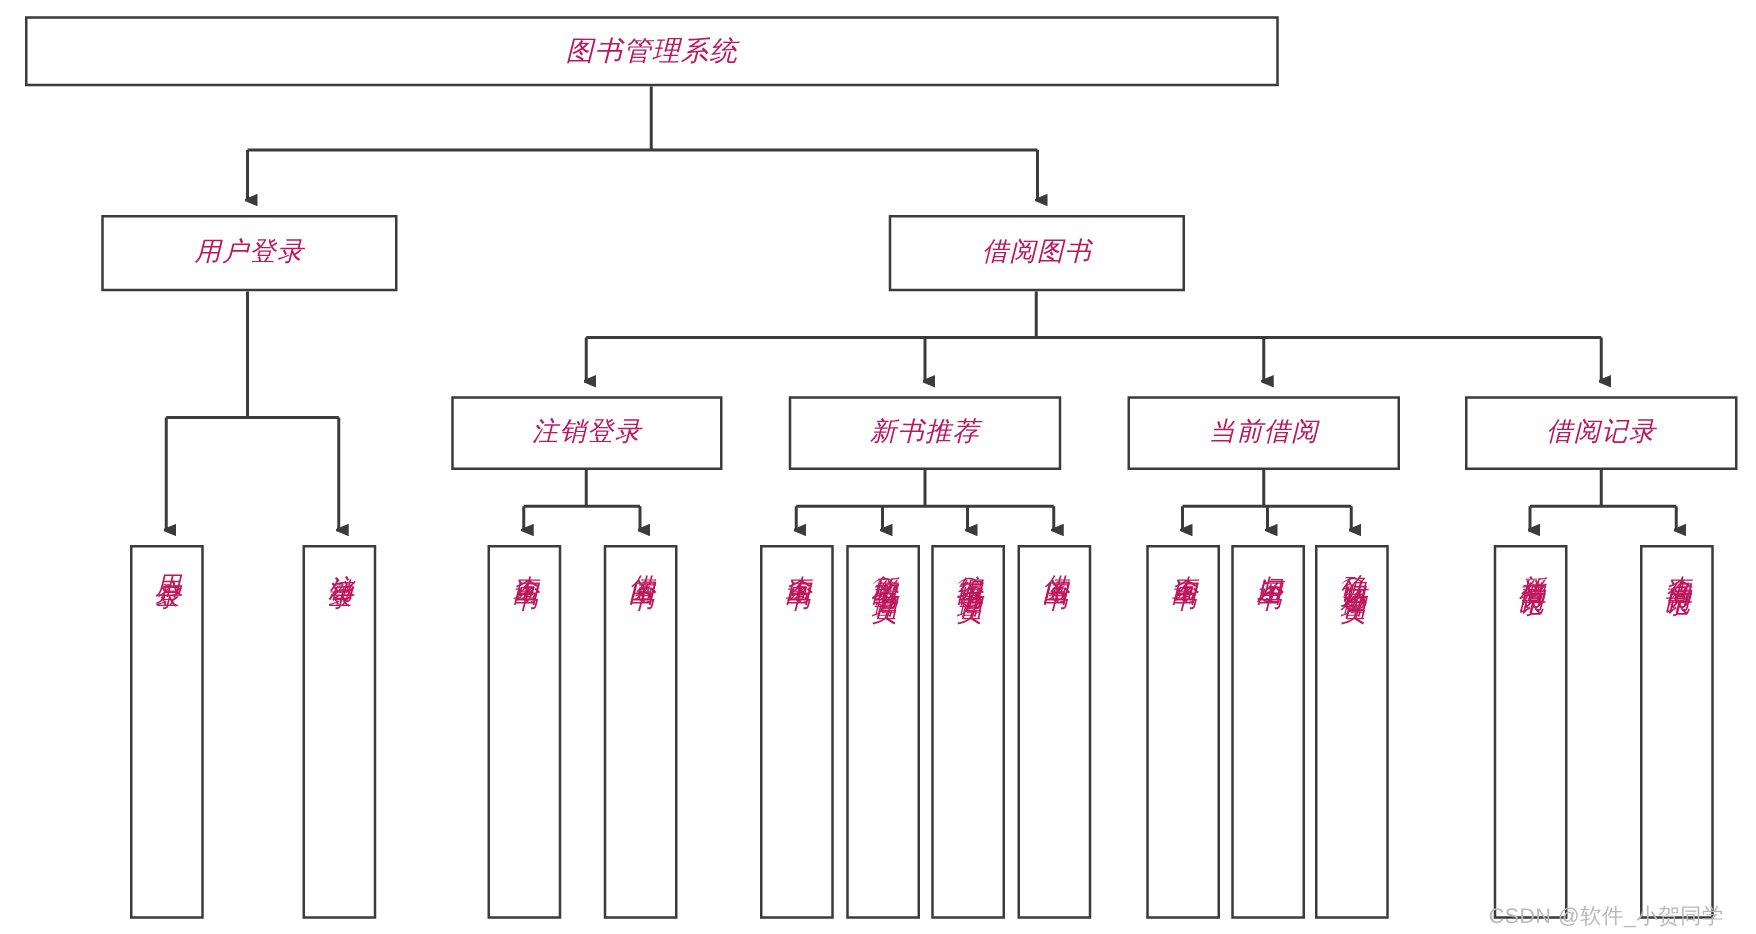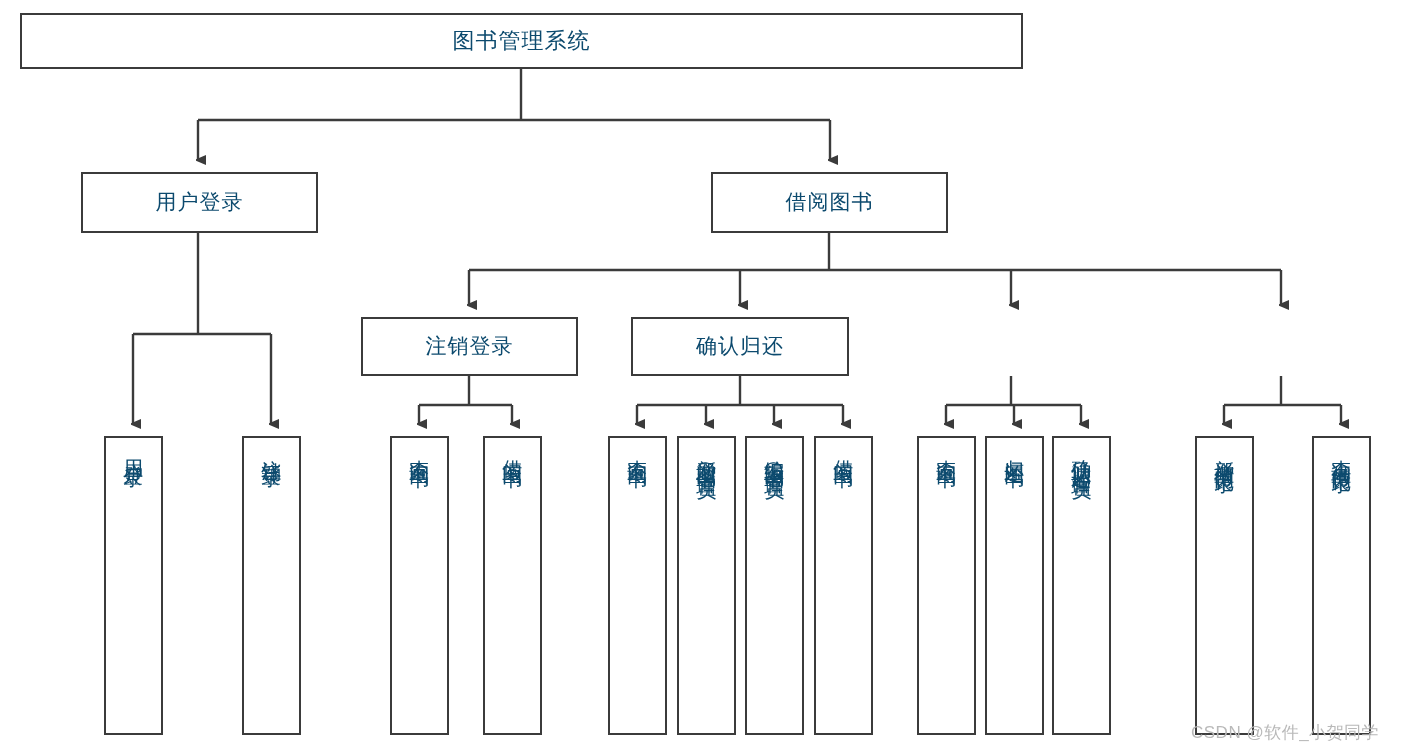--- a/index.html
+++ b/index.html
@@ -27,21 +27,22 @@
     align-items:center;
     justify-content:center;
     color:#222222;
     z-index:2;
   }
   .node .label{
     font-size:21px;
     line-height:1.25;
     letter-spacing:1px;
     white-space:nowrap;
-    color:#0c4a6e;
+    color:#be185d;
+    font-style:italic;
   }
   .node.root .label{font-size:22px;}
   .node.leaf{
     align-items:flex-start;
     justify-content:center;
     padding-top:6px;
   }
   .node.leaf .label{
     writing-mode:vertical-rl;
     text-orientation:upright;
@@ -127,21 +128,27 @@
     <span class="label">用户登录</span>
   </div>
   <div class="node" style="left:711px;top:172px;width:237px;height:61px;">
     <span class="label">借阅图书</span>
   </div>
 
   <div class="node" style="left:361px;top:317px;width:217px;height:59px;">
     <span class="label">注销登录</span>
   </div>
   <div class="node" style="left:631px;top:317px;width:218px;height:59px;">
-    <span class="label">确认归还</span>
+    <span class="label">新书推荐</span>
+  </div>
+  <div class="node" style="left:902px;top:317px;width:218px;height:59px;">
+    <span class="label">当前借阅</span>
+  </div>
+  <div class="node" style="left:1172px;top:317px;width:218px;height:59px;">
+    <span class="label">借阅记录</span>
   </div>
 
   <div class="node leaf" style="left:104px;top:436px;width:59px;height:299px;">
     <span class="label">用户登录</span>
   </div>
   <div class="node leaf" style="left:242px;top:436px;width:59px;height:299px;">
     <span class="label">注销登录</span>
   </div>
 
   <div class="node leaf" style="left:390px;top:436px;width:59px;height:299px;">

